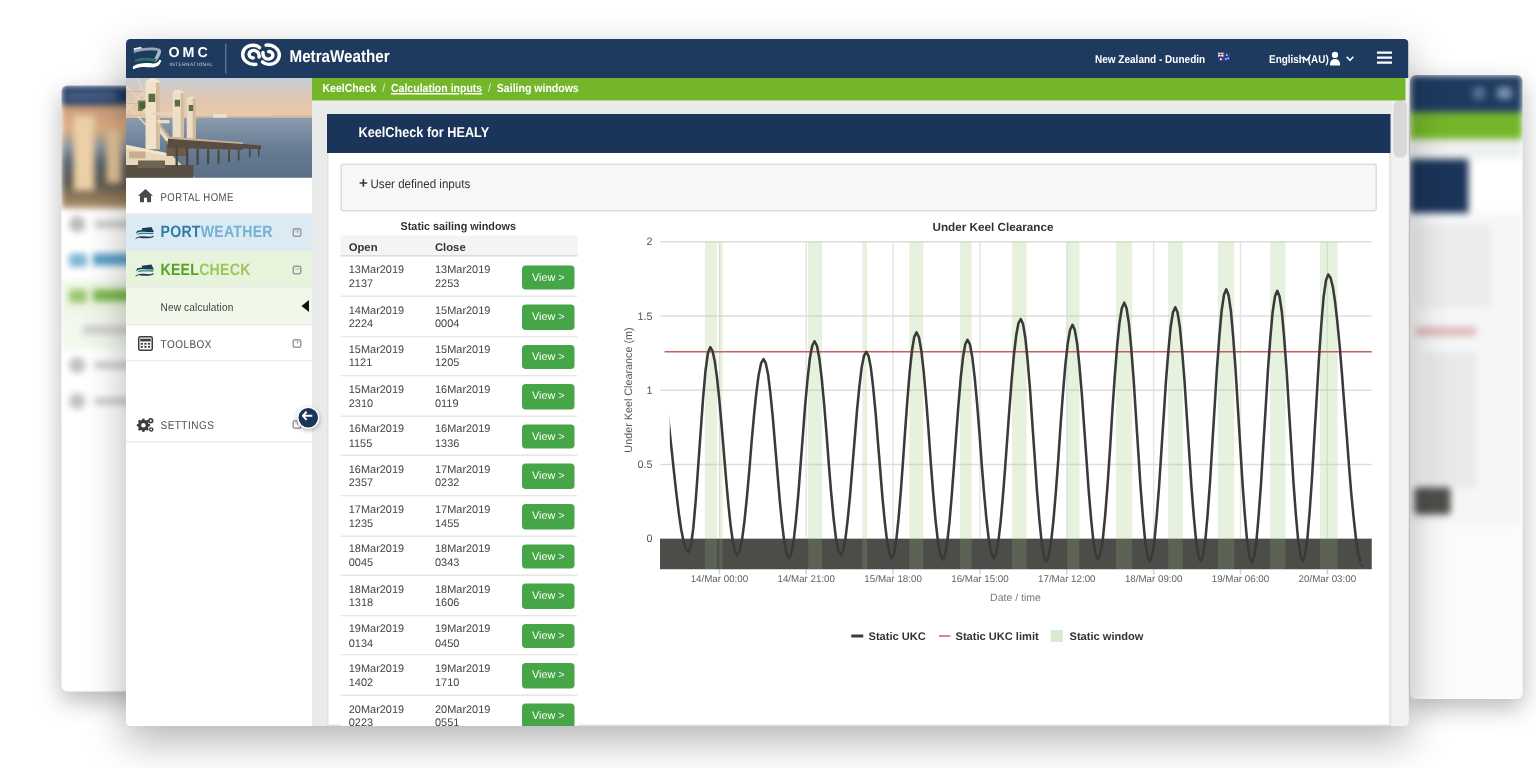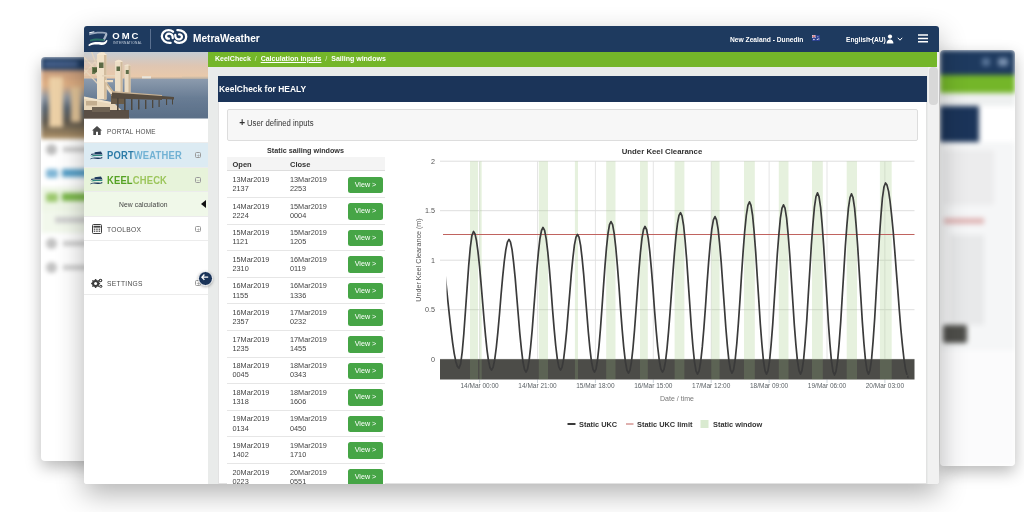--- a/index.html
+++ b/index.html
@@ -19,21 +19,21 @@
 #bodybg { left:124px; top:40.5px; width:731px; height:417.5px; background:#e9ebea; }
 #sidebar { left:0; top:26px; width:124px; height:432px; background:#fff; }
 #photo { left:0; top:0; width:124px; height:66.5px; overflow:hidden; }
 .mrow { position:absolute; left:0; width:124px; height:24.6px; border-bottom:1px solid #ececec; }
 .mtxt { position:absolute; left:22.8px; top:8px; font-size:7.5px; color:#4b4b4b; letter-spacing:0.35px; white-space:nowrap; }
 .brand { position:absolute; left:22.8px; top:6.2px; font-size:11px; font-weight:bold; letter-spacing:0.2px; }
 .plusbox { position:absolute; left:111px; top:9px; width:6.4px; height:6.4px; border:1px solid #9a9a9a; border-radius:1.5px; color:#9a9a9a; font-size:6px; line-height:4.5px; text-align:center; }
 #scrollbar { left:843.5px; top:26px; width:11.5px; height:432px; background:#f1f1f1; }
 #thumb { left:845px; top:41px; width:8.5px; height:38px; background:#d8d8d8; border-radius:4px; }
 #crumb { left:124px; top:26px; width:729px; height:14.5px; background:#74b629; color:#fff; font-size:7.8px; font-weight:bold; line-height:14.5px; white-space:nowrap; }
-#titlebar { left:133.5px; top:50px; width:709px; height:25.5px; background:#1b3459; color:#fff; font-weight:bold; font-size:9.5px; line-height:25.5px; padding-left:1px;text-decoration:underline; }
+#titlebar { left:133.5px; top:50px; width:709px; height:25.5px; background:#1b3459; color:#fff; font-weight:bold; font-size:9.5px; line-height:25.5px; padding-left:21px;text-decoration:underline; }
 #panel { left:133.5px; top:75.5px; width:709px; height:382.5px; background:#fff; border:1px solid #e2e2e2; border-top:none; }
 #udi { left:143.3px; top:83.3px; width:691.2px; height:32px; background:#f7f7f7; border:1px solid #ddd; border-radius:2px; font-size:8.3px; color:#333; line-height:25px; padding-left:11px; }
 #udi b { font-size:10px; }
 #tabletitle { left:143px; top:120.3px; width:158px; text-align:center; font-size:7.6px; font-weight:bold; color:#333; }
 #thead { left:143px; top:130.6px; width:158px; height:14.9px; background:#f4f4f4; border-bottom:1px solid #ddd; font-size:7.5px; font-weight:bold; color:#333; }
 #tbody { left:143px; top:145.5px; width:158px; height:312.5px; overflow:hidden; }
 .trow { position:relative; width:158px; height:26.6px; border-bottom:1px solid #e6e6e6; background:#fff; }
 .tc1 { position:absolute; left:5.5px; top:3.5px; font-size:7.3px; color:#444; line-height:9.3px; }
 .tc2 { position:absolute; left:63px; top:3.5px; font-size:7.3px; color:#444; line-height:9.3px; }
 .tbtn { position:absolute; right:2px; top:5px; width:35px; height:16.5px; background:#46a546; border-radius:2.5px; color:#fff; font-size:7.2px; font-weight:normal; text-align:center; line-height:16.5px; }
@@ -382,21 +382,21 @@
           <g>
 <path d="M0.5 4.8 C2.5 3.2,5 3.6,7.5 3.6 L12.6 3.6 L11 0.4 L4.5 1.2 L4.8 2.4 L1.5 2.8 Z" fill="#1e3a5f"></path>
 <path d="M1 5.6 C4 4.6,8 5.1,12 5.1 L12.6 4.1 L3 4.1 Z" fill="#2e8b7f"></path>
 <path d="M0.5 7.6 C3.5 6.1,7 6.6,10.5 6.8 L12 6.1 L12.6 6.9 C10 8.3,6 7.9,3.5 7.6 C2.3 7.5,1.3 7.7,0.5 8.6 Z" fill="#1e3a5f"></path>
 </g>
         </svg>
       <span class="brand"><span class="cx" style="transform:scaleX(0.855);"><span style="color:#55a223;">KEEL</span><span style="color:#9cc65c;">CHECK</span></span></span>
       <span class="plusbox" style="line-height:5px;">−</span>
     </div>
     <div class="mrow" style="top:140.3px;background:#f0f8e9;">
-      <span class="mtxt" style="letter-spacing:0.1px;color:#3f3f3f;margin-left:12px;"><span class="cx" style="transform:scaleX(0.9);">New calculation</span></span>
+      <span class="mtxt" style="letter-spacing:0.1px;color:#3f3f3f;"><span class="cx" style="transform:scaleX(0.9);">New calculation</span></span>
       <span style="position:absolute;right:2.5px;top:8px;width:0;height:0;border-top:4px solid transparent;border-bottom:4px solid transparent;border-right:5px solid #111;"></span>
     </div>
     <div class="mrow" style="top:164.9px;background:#fff;">
       <svg style="position:absolute;left:8px;top:7px;" width="10" height="10" viewBox="0 0 10 10">
         <rect x="0.5" y="0.5" width="9" height="9" rx="1" fill="none" stroke="#3d3d3d" stroke-width="1"></rect>
         <rect x="1.5" y="1.8" width="7" height="1.8" fill="#3d3d3d"></rect>
         <g fill="#3d3d3d">
           <rect x="1.8" y="4.6" width="1.5" height="1.2"></rect>
             <rect x="4.2" y="4.6" width="1.5" height="1.2"></rect>
             <rect x="6.6" y="4.6" width="1.5" height="1.2"></rect>

